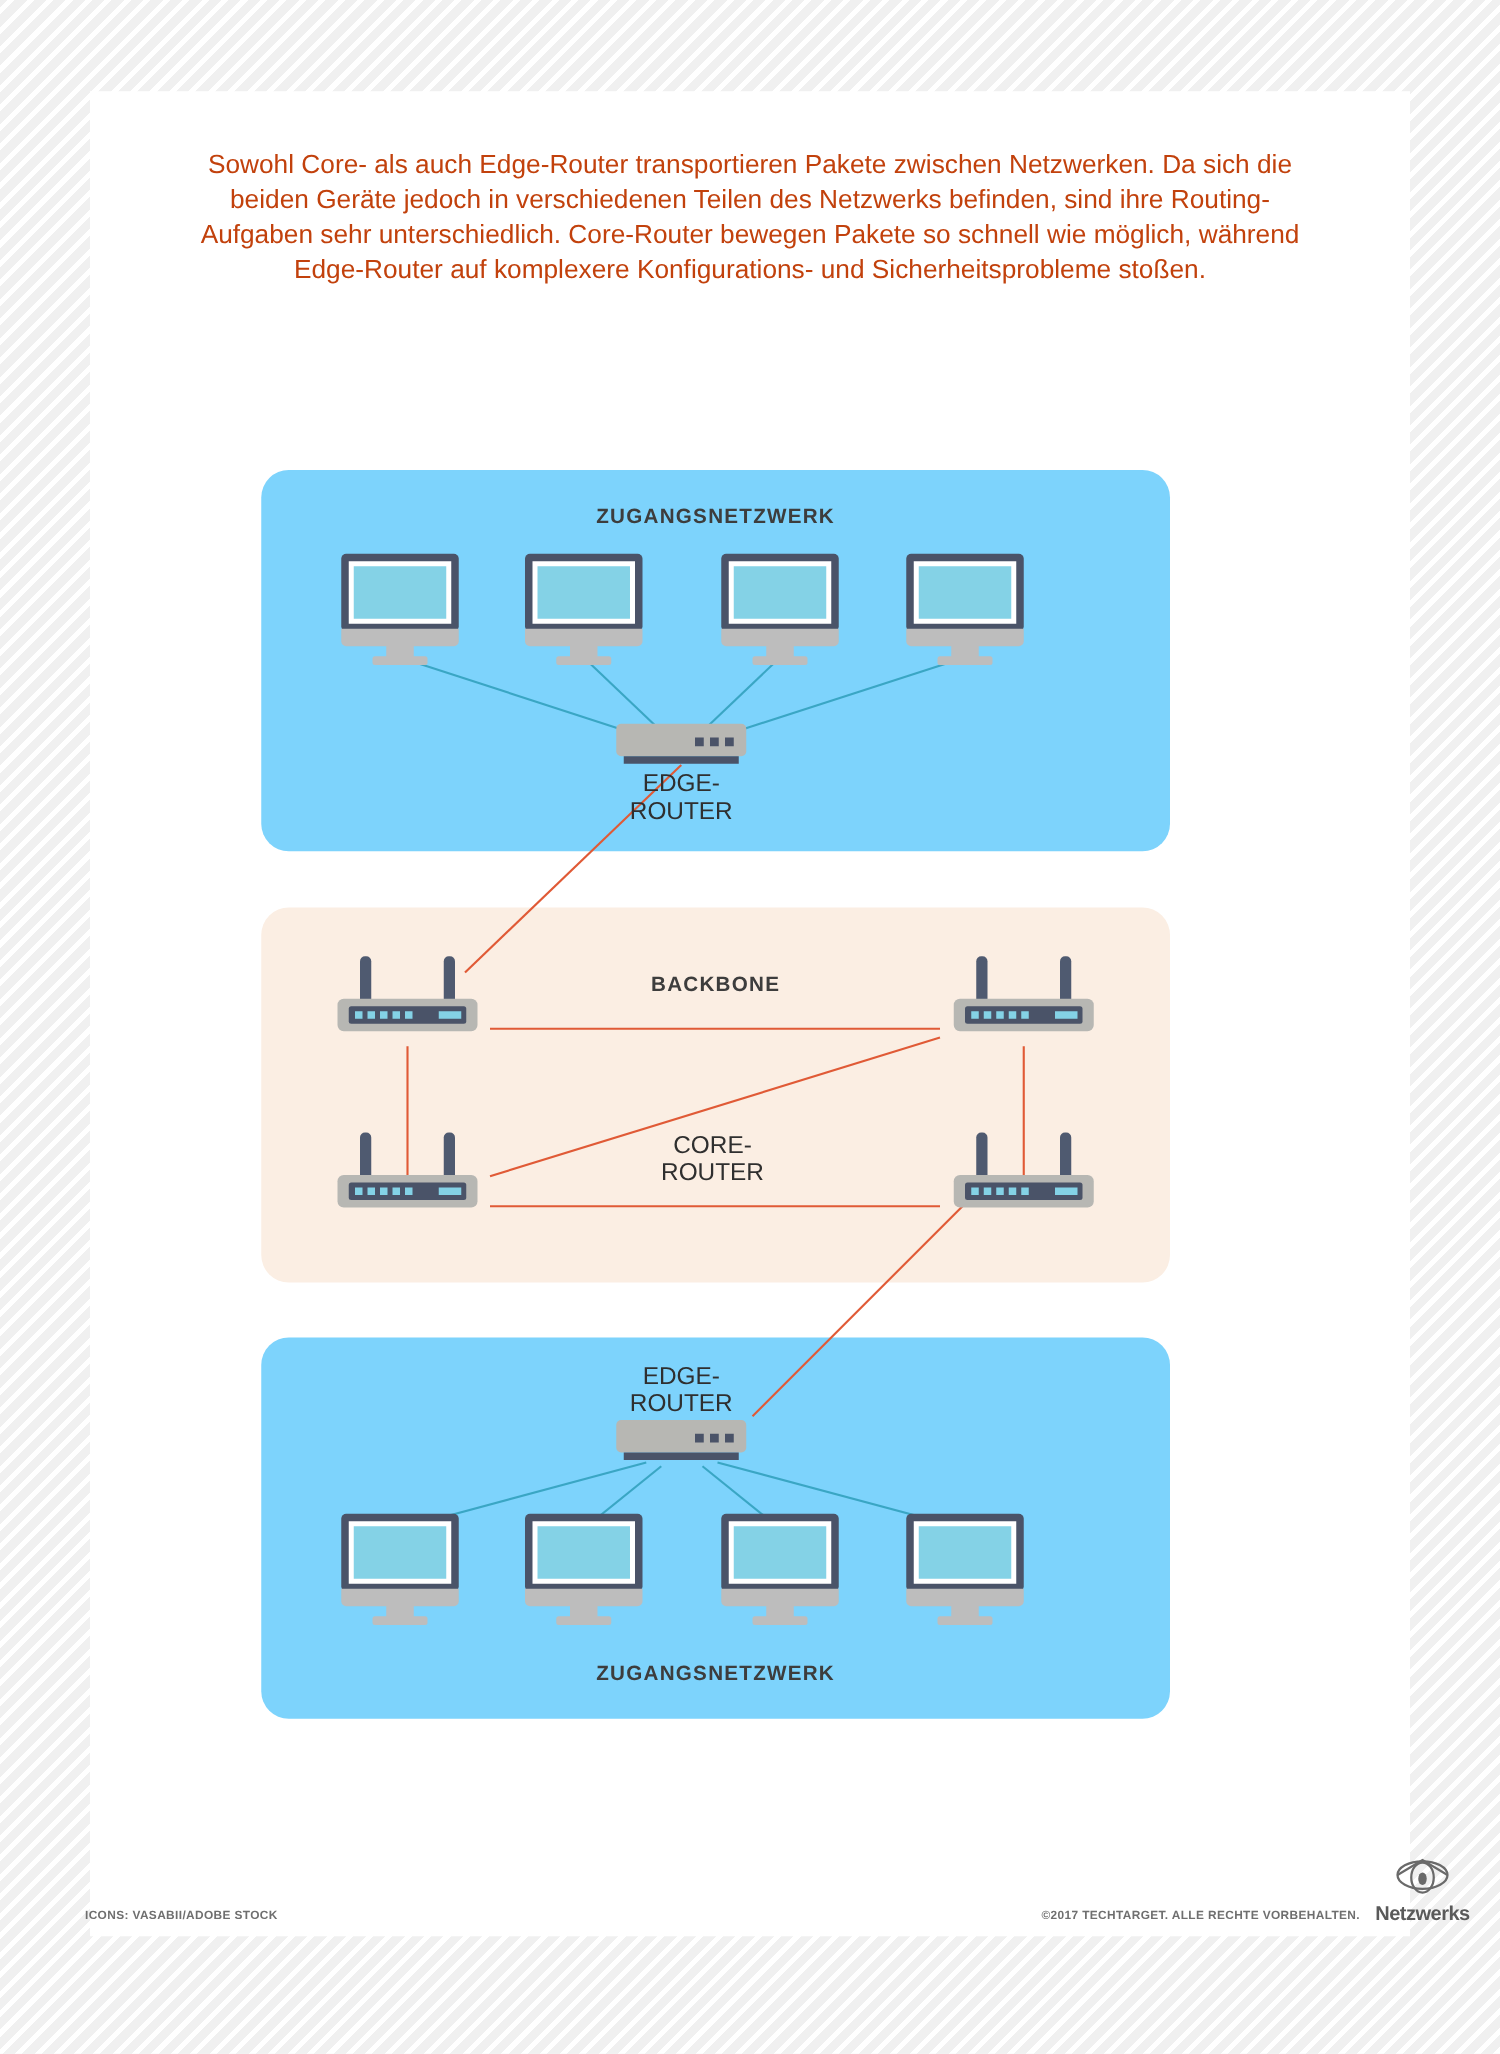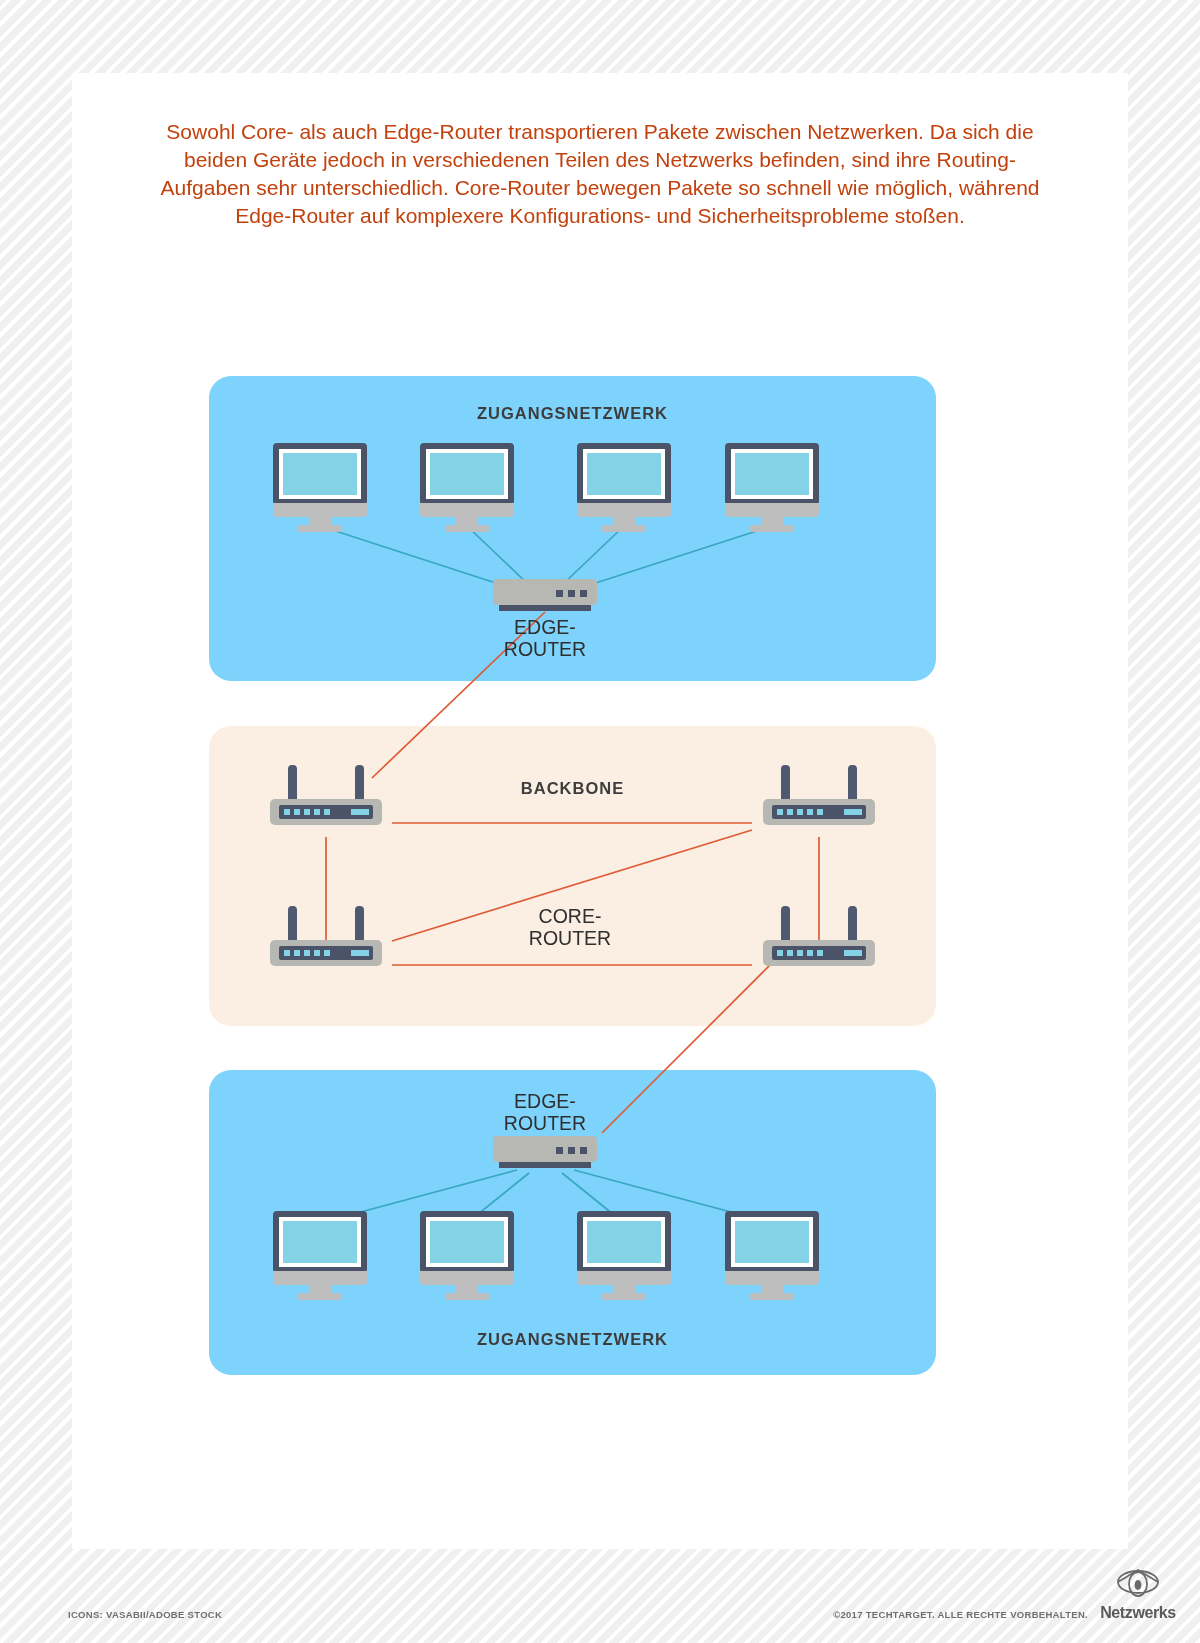--- a/index.html
+++ b/index.html
@@ -231,21 +231,21 @@
     line-height: 1.14;
     color: #2f2f2f;
     text-align: center;
     white-space: pre-line;
   }
 
   
   #footer {
     position: absolute;
     left: 0;
-    top: 1602px;
+    top: 1520px;
     width: 1200px;
     height: 40px;
   }
   #footer-left {
     position: absolute;
     left: 68px;
     top: 7px;
     font-size: 9.5px;
     letter-spacing: 0.3px;
     color: #6f6f6f;

